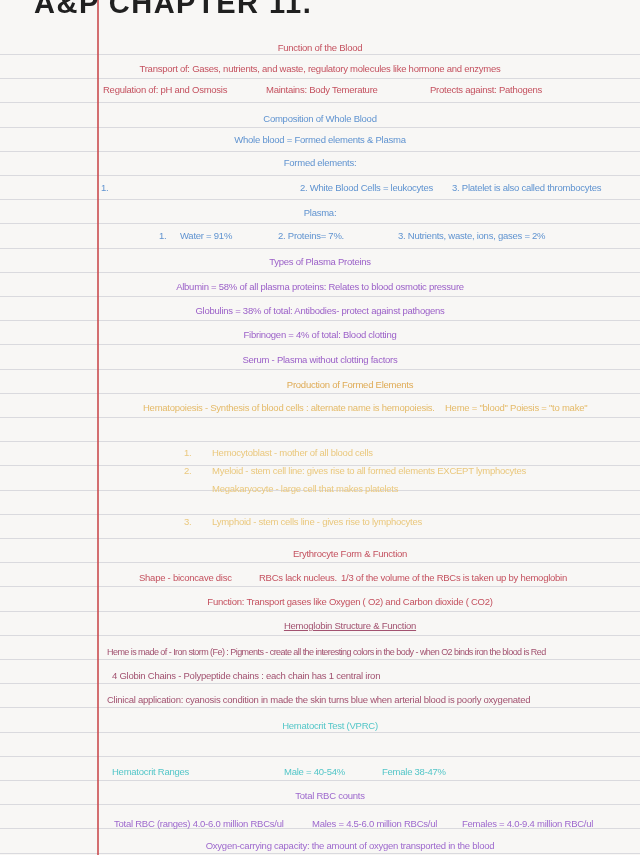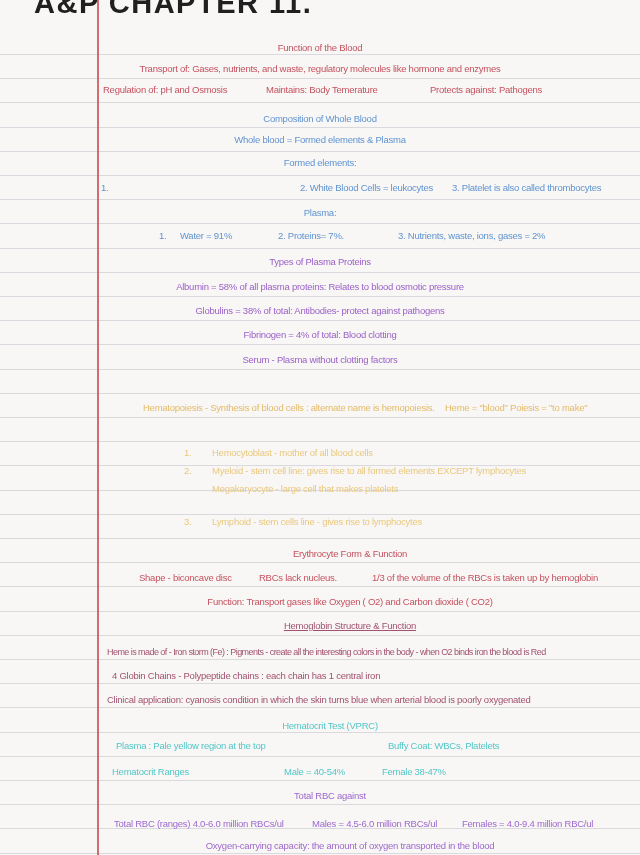--- a/index.html
+++ b/index.html
@@ -75,20 +75,21 @@
     <span class="seg" style="left:278px">2. Proteins= 7%.</span>
     <span class="seg" style="left:398px">3. Nutrients, waste, ions, gases = 2%</span>
   </div>
 
   <div class="row cc purple" style="top:253px">Types of Plasma Proteins</div>
   <div class="row cc purple" style="top:278px">Albumin = 58% of all plasma proteins: Relates to blood osmotic pressure</div>
   <div class="row cc purple" style="top:302px">Globulins = 38% of total: Antibodies- protect against pathogens</div>
   <div class="row cc purple" style="top:326px">Fibrinogen = 4% of total: Blood clotting</div>
   <div class="row cc purple" style="top:351px">Serum - Plasma without clotting factors</div>
 
+  <div class="row cr gold-h" style="top:376px">Production of Formed Elements</div>
   <div class="row gold" style="top:399px">
     <span class="seg" style="left:143px">Hematopoiesis - Synthesis of blood cells : alternate name is hemopoiesis.</span>
     <span class="seg" style="left:445px">Heme = "blood" Poiesis = "to make"</span>
   </div>
   <div class="row gold-l" style="top:444px">
     <span class="seg" style="left:184px">1.</span>
     <span class="seg" style="left:212px">Hemocytoblast - mother of all blood cells</span>
   </div>
   <div class="row gold-l" style="top:462px">
     <span class="seg" style="left:184px">2.</span>
@@ -99,46 +100,42 @@
   </div>
   <div class="row gold-l" style="top:513px">
     <span class="seg" style="left:184px">3.</span>
     <span class="seg" style="left:212px">Lymphoid - stem cells line - gives rise to lymphocytes</span>
   </div>
 
   <div class="row cr red" style="top:545px">Erythrocyte Form &amp; Function</div>
   <div class="row red" style="top:569px">
     <span class="seg" style="left:139px">Shape - biconcave disc</span>
     <span class="seg" style="left:259px">RBCs lack nucleus.</span>
-    <span class="seg" style="left:372px">1/3 of the volume of the RBCs is taken up by hemoglobin</span>
+    <span class="seg" style="left:341px">1/3 of the volume of the RBCs is taken up by hemoglobin</span>
   </div>
   <div class="row cr red" style="top:593px">Function: Transport gases like Oxygen ( O2) and Carbon dioxide ( CO2)</div>
 
   <div class="row cr maroon" style="top:617px">Hemoglobin Structure &amp; Function</div>
   <div class="row maroon tight" style="top:643px">
     <span class="seg" style="left:107px">Heme is made of - Iron storm (Fe) : Pigments - create all the interesting colors in the body - when O2 binds iron the blood is Red</span>
   </div>
   <div class="row maroon" style="top:667px">
     <span class="seg" style="left:112px">4 Globin Chains - Polypeptide chains : each chain has 1 central iron</span>
   </div>
   <div class="row maroon" style="top:691px">
-    <span class="seg" style="left:107px">Clinical application: cyanosis condition in which the skin turns blue when arterial blood is poorly oxygenated</span>
+    <span class="seg" style="left:107px">Clinical application: cyanosis condition in made the skin turns blue when arterial blood is poorly oxygenated</span>
   </div>
 
   <div class="row cs teal" style="top:717px">Hematocrit Test (VPRC)</div>
-  <div class="row teal" style="top:737px">
-    <span class="seg" style="left:116px">Plasma : Pale yellow region at the top</span>
-    <span class="seg" style="left:388px">Buffy Coat: WBCs, Platelets</span>
-  </div>
   <div class="row teal" style="top:763px">
     <span class="seg" style="left:112px">Hematocrit Ranges</span>
     <span class="seg" style="left:284px">Male = 40-54%</span>
     <span class="seg" style="left:382px">Female 38-47%</span>
   </div>
 
-  <div class="row cs violet" style="top:787px">Total RBC against</div>
+  <div class="row cs violet" style="top:787px">Total RBC counts</div>
   <div class="row violet" style="top:815px">
     <span class="seg" style="left:114px">Total RBC (ranges) 4.0-6.0 million RBCs/ul</span>
     <span class="seg" style="left:312px">Males = 4.5-6.0 million RBCs/ul</span>
     <span class="seg" style="left:462px">Females = 4.0-9.4 million RBC/ul</span>
   </div>
   <div class="row cr violet" style="top:837px">Oxygen-carrying capacity: the amount of oxygen transported in the blood</div>
 </div>
 
 </body></html>

